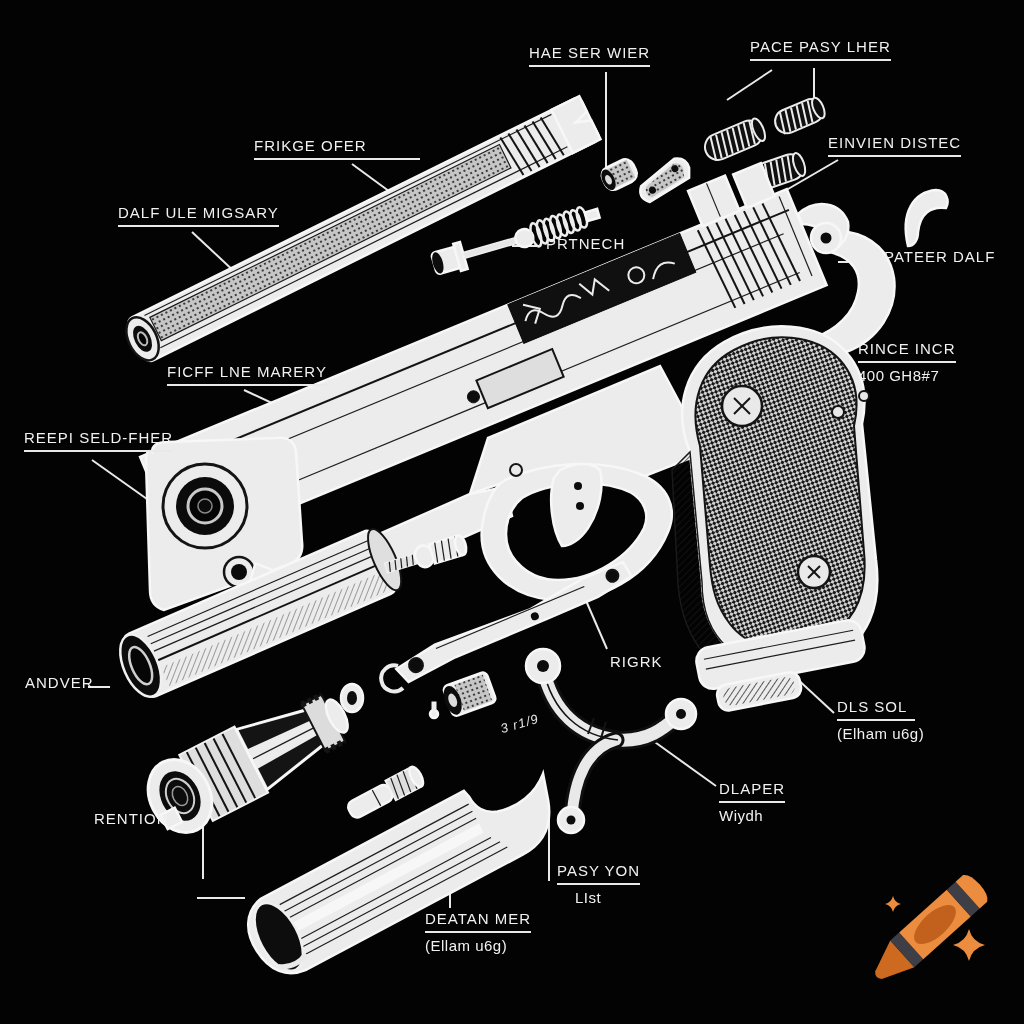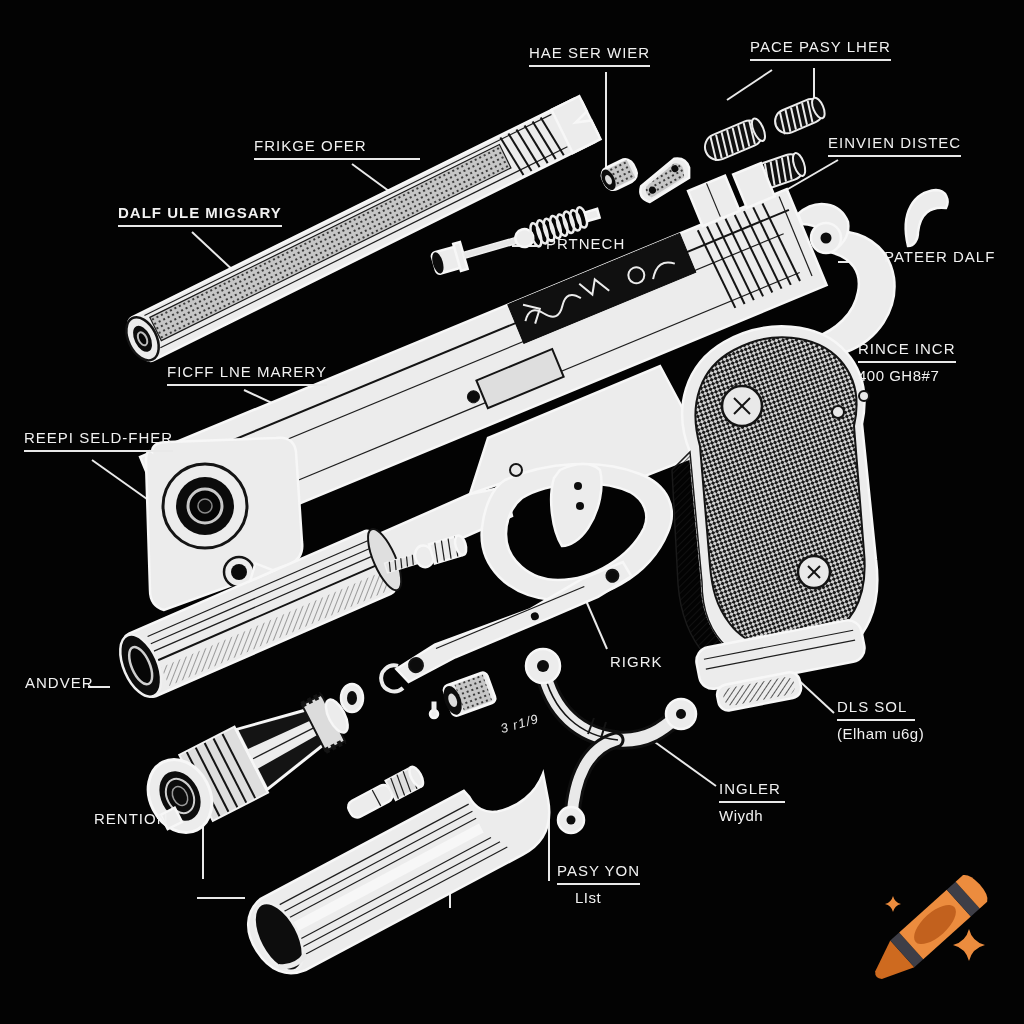--- a/index.html
+++ b/index.html
@@ -368,21 +368,21 @@
 </div>
 <div class="callout" style="left:750px;top:38px;">
   <span class="t u">PACE PASY LHER</span>
 </div>
 <div class="callout" style="left:828px;top:134px;">
   <span class="t u" style="min-width:127px;">EINVIEN DISTEC</span>
 </div>
 <div class="callout" style="left:254px;top:137px;">
   <span class="t u" style="min-width:166px;">FRIKGE OFER</span>
 </div>
-<div class="callout" style="left:118px;top:204px;font-weight:bold;">
+<div class="callout" style="left:118px;top:204px;">
   <span class="t u">DALF ULE MIGSARY</span>
 </div>
 <div class="callout" style="left:546px;top:235px;">
   <span class="t">PRTNECH</span>
 </div>
 <div class="callout" style="left:884px;top:248px;">
   <span class="t">PATEER DALF</span>
 </div>
 <div class="callout" style="left:858px;top:340px;">
   <span class="t u" style="min-width:82px;">RINCE INCR</span>
@@ -398,27 +398,31 @@
   <span class="t">ANDVER</span>
 </div>
 <div class="callout" style="left:610px;top:653px;">
   <span class="t">RIGRK</span>
 </div>
 <div class="callout" style="left:837px;top:698px;">
   <span class="t u" style="min-width:78px;">DLS SOL</span>
   <span class="sub">(Elham u6g)</span>
 </div>
 <div class="callout" style="left:719px;top:780px;">
-  <span class="t u" style="min-width:66px;">INGLER</span>
+  <span class="t u" style="min-width:66px;">DLAPER</span>
   <span class="sub">Wiydh</span>
 </div>
 <div class="callout" style="left:94px;top:810px;">
   <span class="t">RENTION</span>
 </div>
 <div class="callout" style="left:557px;top:862px;">
   <span class="t u" style="min-width:80px;">PASY YON</span>
   <span class="sub" style="padding-left:18px;">LIst</span>
 </div>
+<div class="callout" style="left:425px;top:910px;">
+  <span class="t u" style="min-width:105px;">DEATAN MER</span>
+  <span class="sub">(Ellam u6g)</span>
+</div>
 <div class="annotation" style="left:500px;top:716px;">
   <span>3 r1/9</span>
 </div>
 
 </div>
 
 </body></html>

